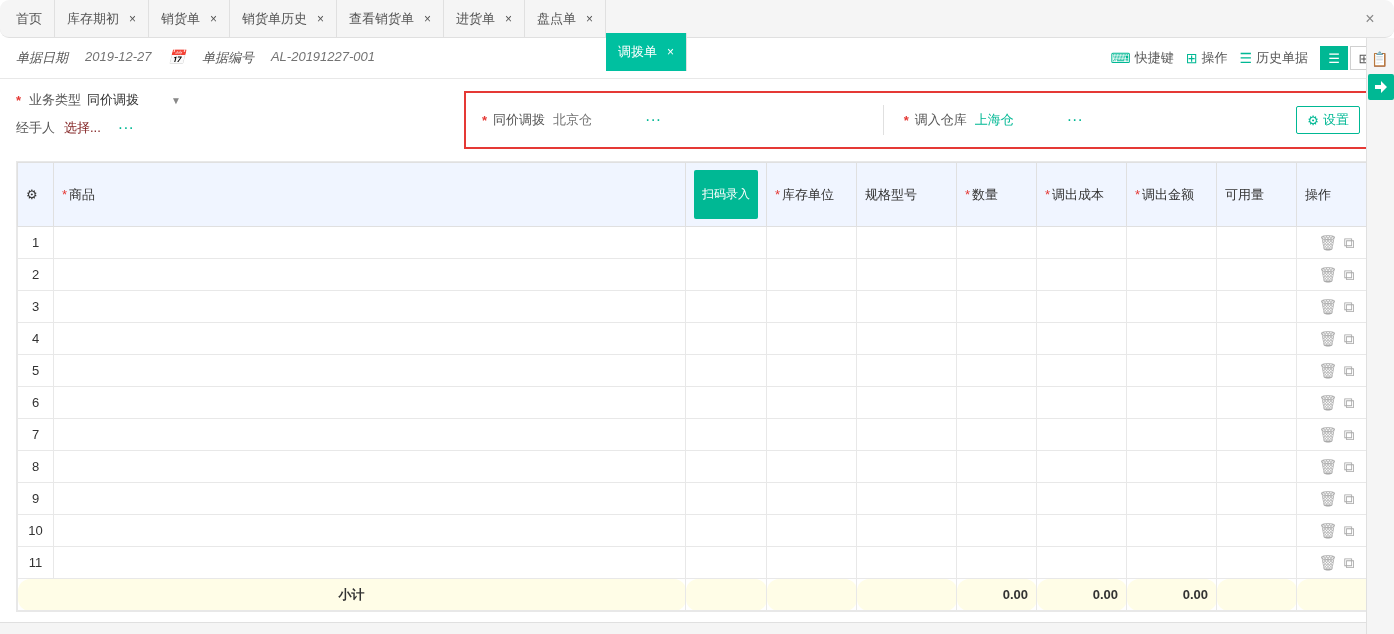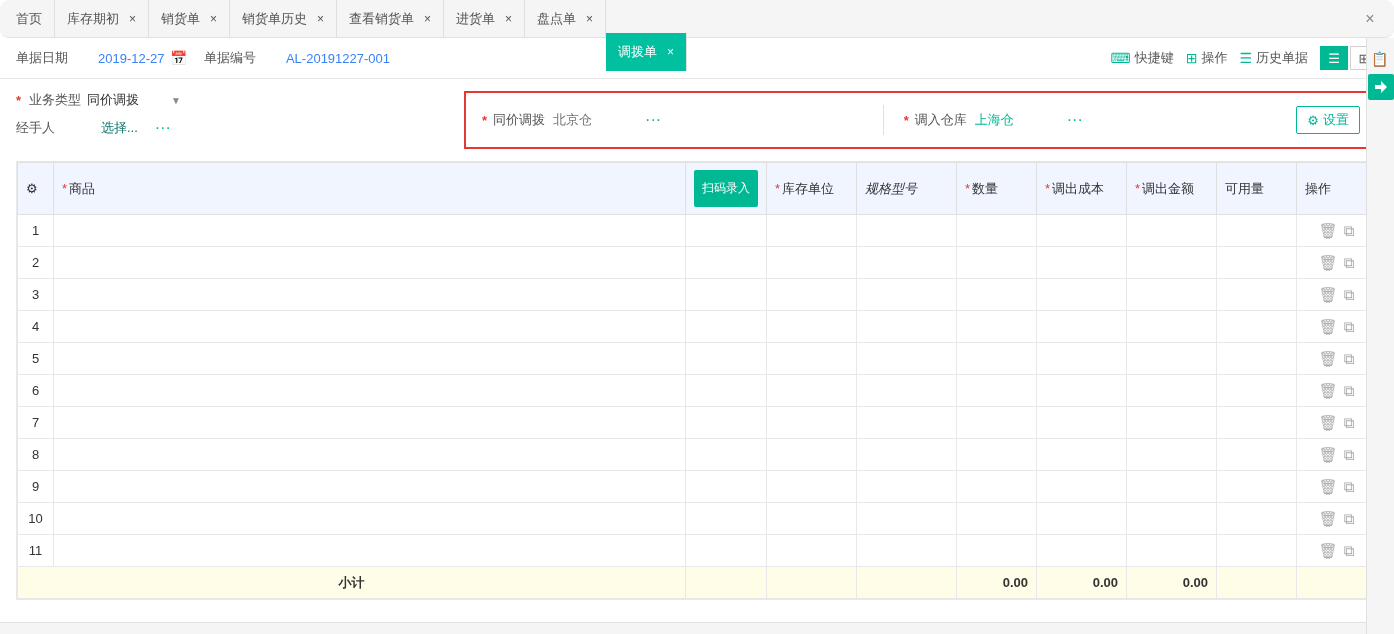--- a/index.html
+++ b/index.html
@@ -58,25 +58,25 @@
       gap: 20px;
     }
     .form-header-left {
       display: flex;
       align-items: center;
       gap: 16px;
       flex: 1;
     }
     .form-field-inline {
       display: flex;
-      align-items: center;
-      gap: 6px;
+      gap: 17px;
+      font-style: italic;
     }
     .form-label { color: #555; white-space: nowrap; }
-    .form-value { color: #3b82f6; margin-left: 24px; }
+    .form-value { color: #737373; }
     .date-icon {
       color: #00b894;
       cursor: pointer;
       font-size: 14px;
     }
     .form-header-right {
       display: flex;
       align-items: center;
       gap: 12px;
       color: #666;
@@ -190,21 +190,21 @@
       margin-left: 12px;
       white-space: nowrap;
     }
 
     
     .person-field {
       display: flex;
       align-items: center;
       gap: 9px;
     }
-    .person-placeholder { color: #0f766e; margin-left: 37px; }
+    .person-placeholder { color: #7f1d1d; }
 
     
     .table-container {
       border: 1px solid #e8e8e8;
       overflow: hidden;
     }
     .data-table {
       width: 100%;
       border-collapse: collapse;
     }
@@ -230,52 +230,53 @@
     }
     .row-num {
       text-align: center;
       color: #999;
       width: 36px;
     }
     .col-settings { width: 36px; text-align: center; }
     .col-product { min-width: 120px; }
     .col-scan { width: 80px; }
     .col-unit { width: 90px; }
-    .col-spec { width: 100px; font-style: italic; }
+    .col-spec { width: 100px; }
     .col-qty { width: 80px; }
     .col-cost { width: 90px; }
     .col-amount { width: 90px; }
     .col-available { width: 80px; }
     .col-ops { width: 80px; text-align: center; }
 
     .scan-btn {
       background: #00b894;
       color: #fff;
       border: none;
-      padding: 10px 8px;
+      padding: 16px 8px;
       border-radius: 2px;
       cursor: pointer;
       font-size: 12px;
     }
     .ops-icons {
       display: flex;
       gap: 6px;
       justify-content: center;
       align-items: center;
     }
     .op-icon {
       color: #aaa;
       cursor: pointer;
       font-size: 15px;
     }
 
     .subtotal-row td {
       background: #fffde7;
       font-weight: bold;
       color: #333;
+      border-radius: 12px;
     }
 
     
     .right-sidebar {
       position: fixed;
       right: 0;
       top: 38px;
       width: 28px;
       display: flex;
       flex-direction: column;

